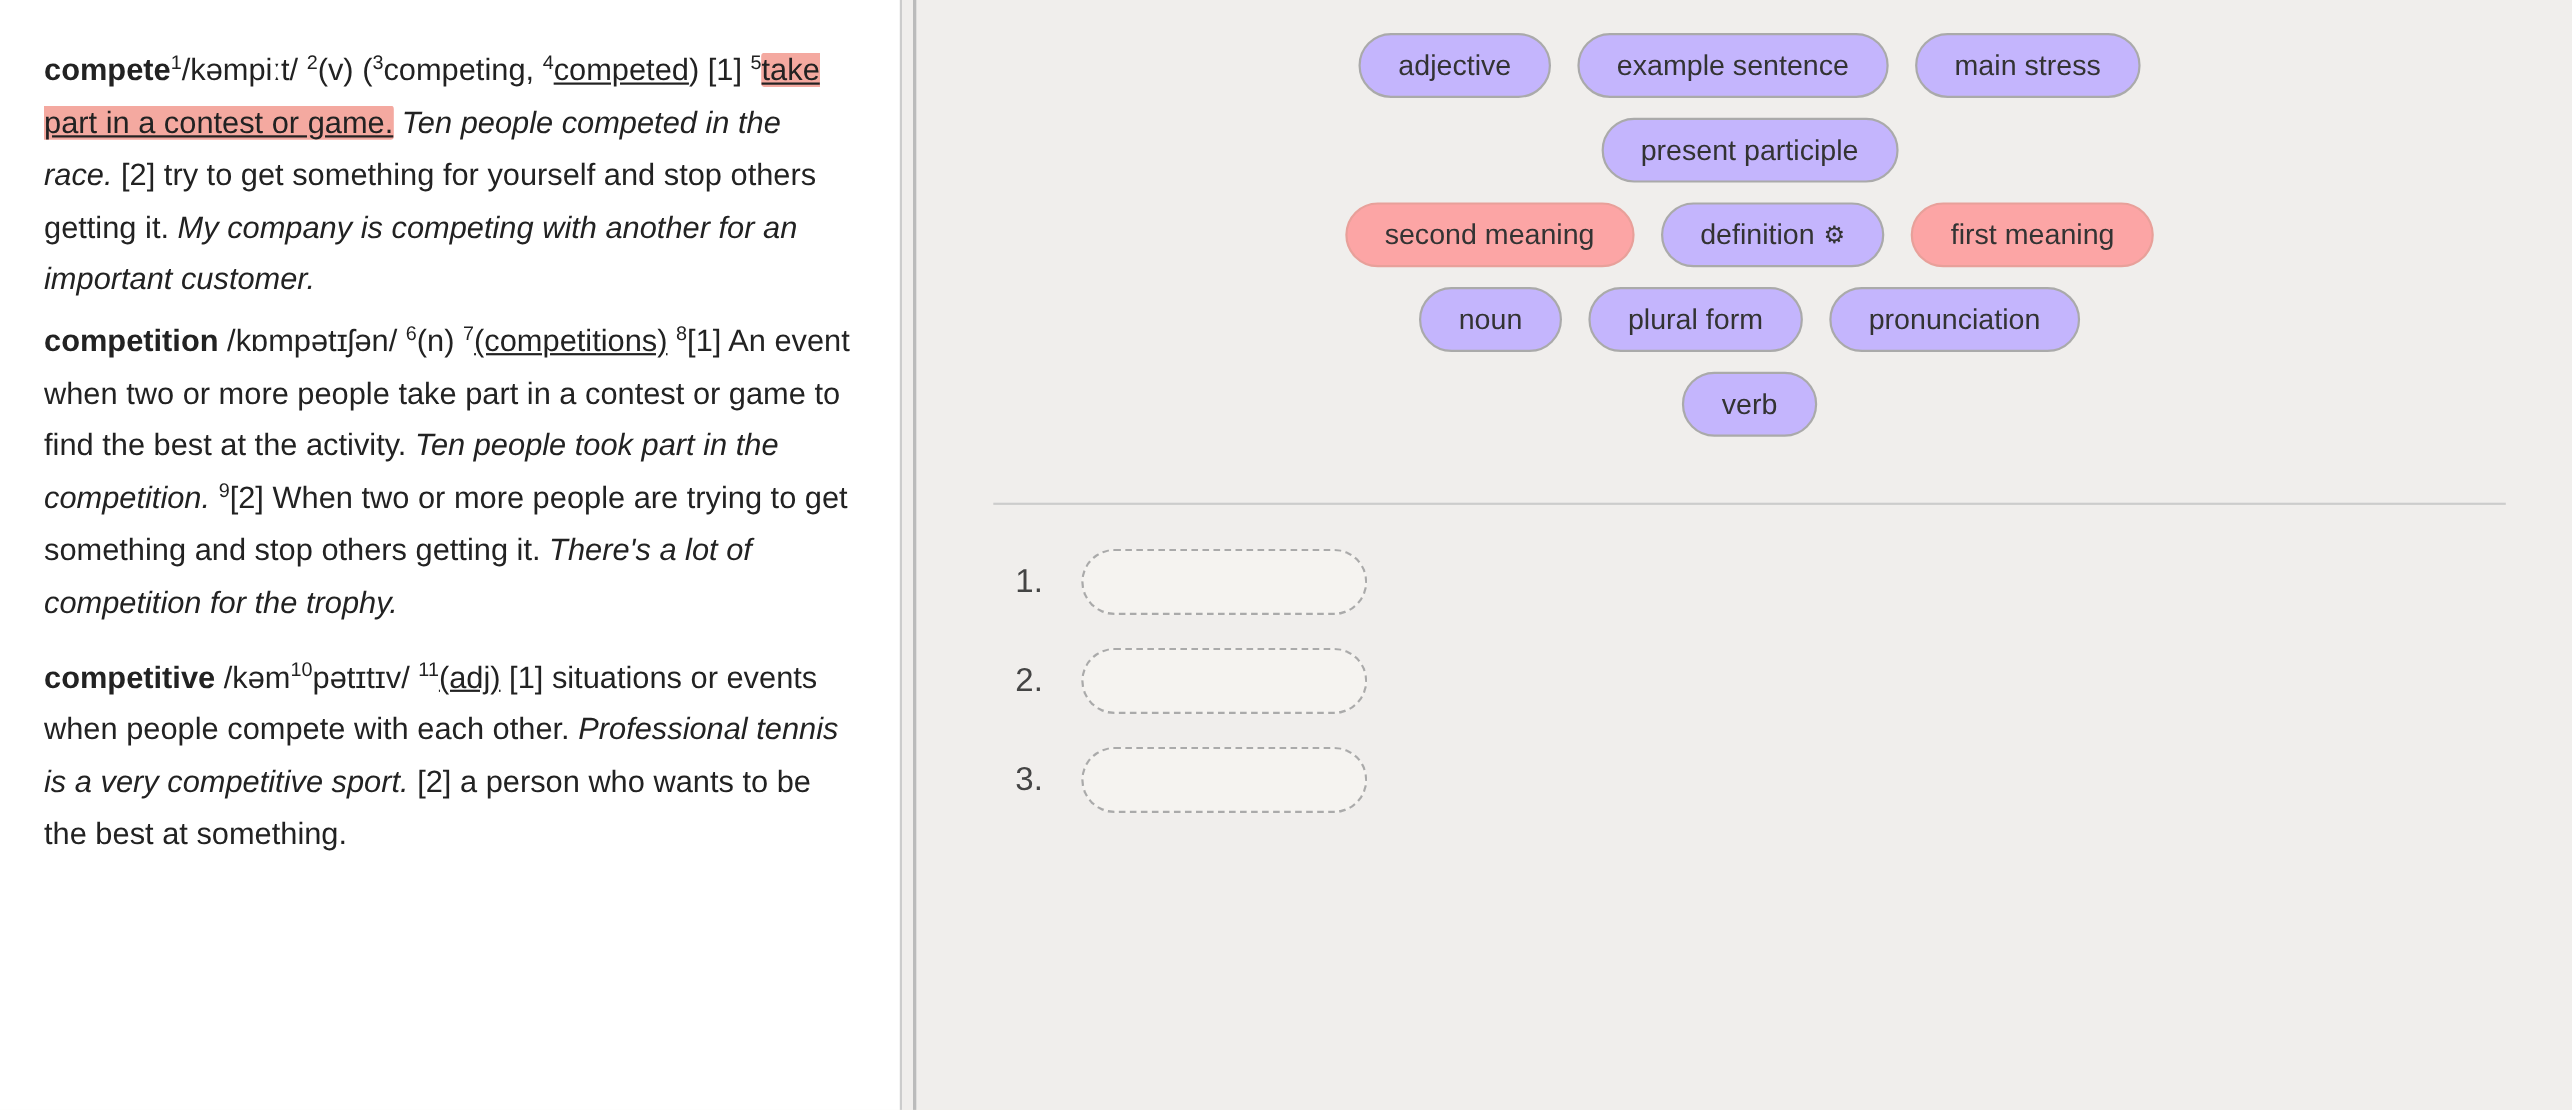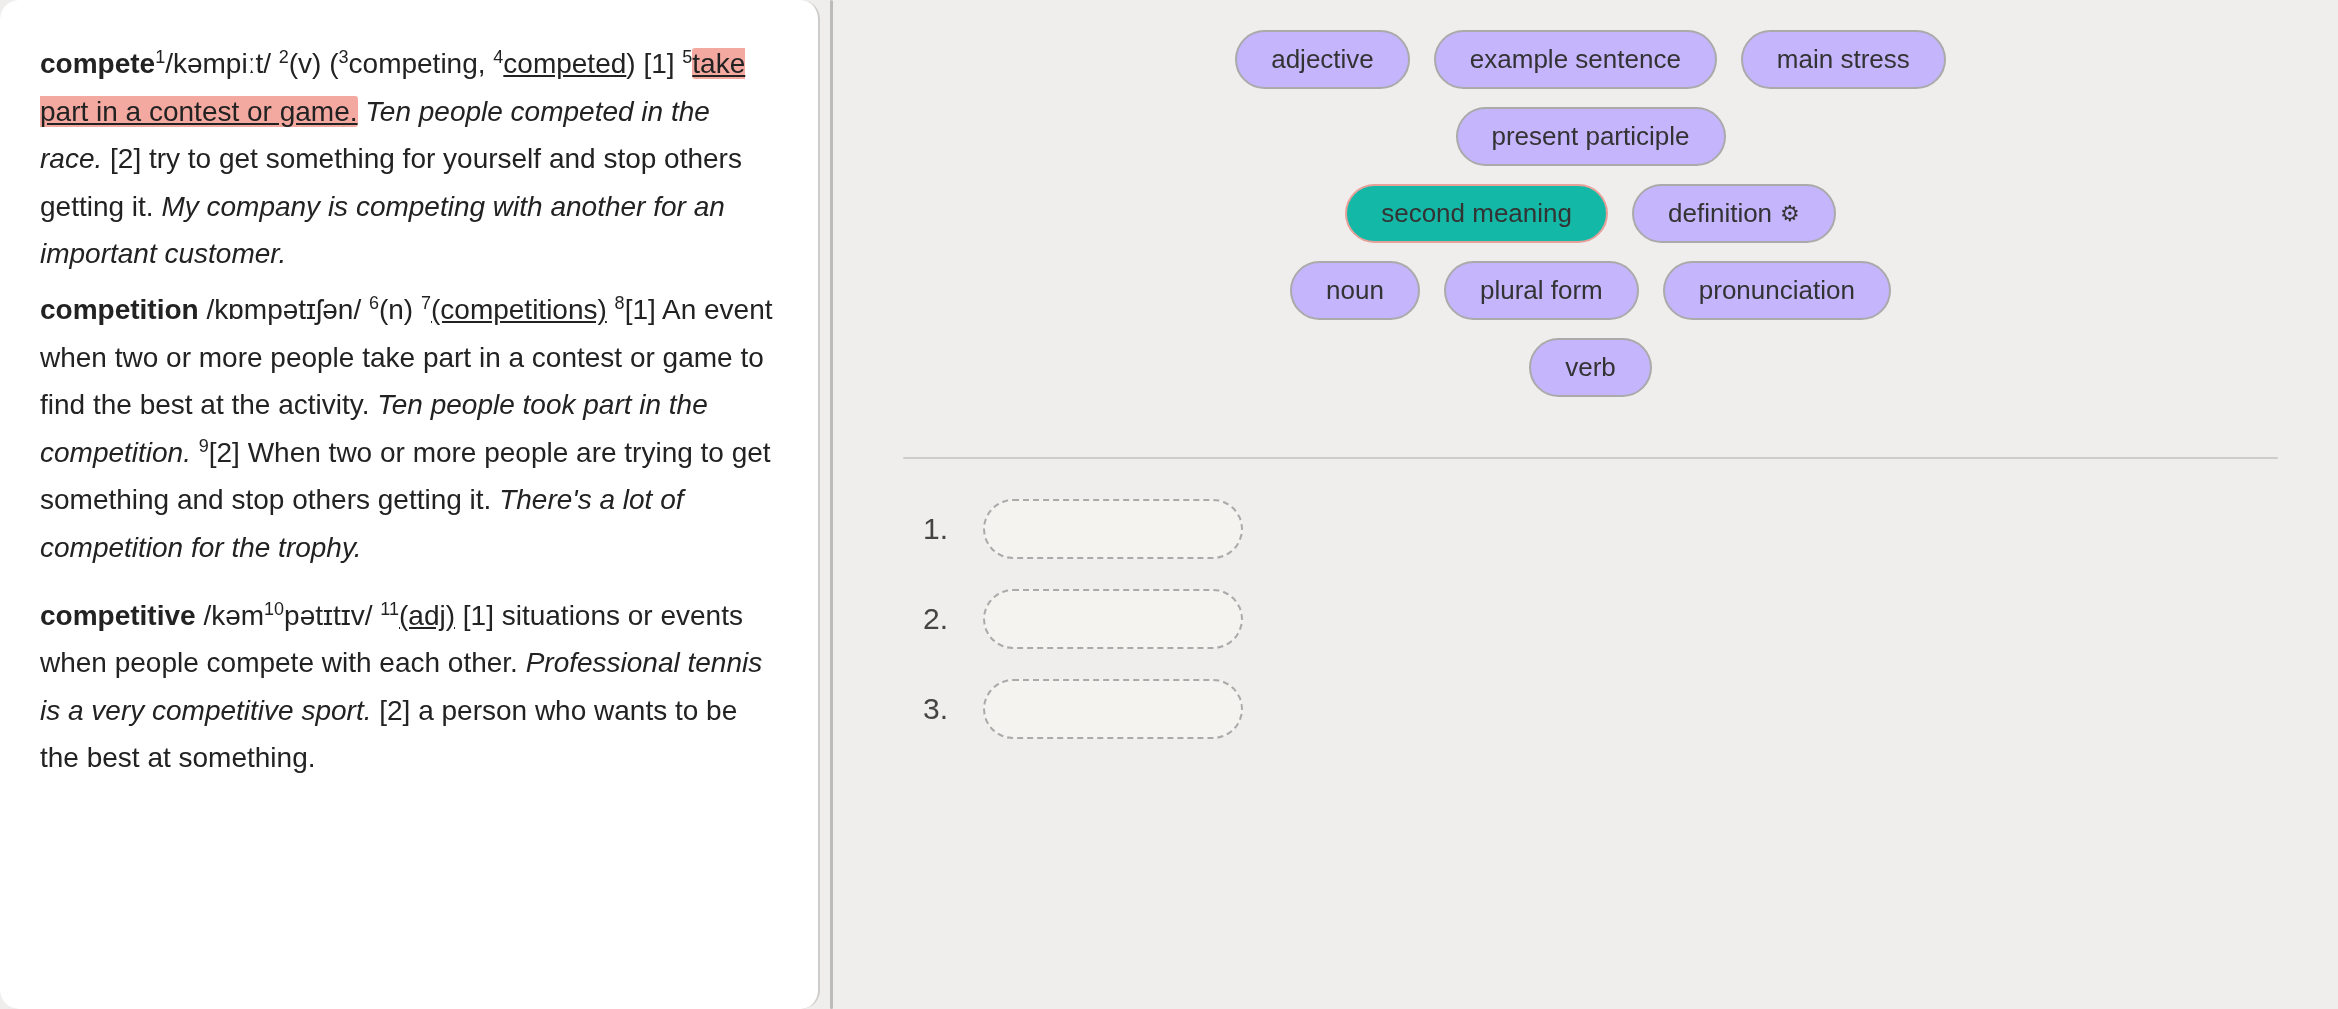--- a/index.html
+++ b/index.html
@@ -1,15 +1,15 @@
 <!DOCTYPE html>
 <html><head>
   <meta charset="utf-8">
   <style>
-    * { box-sizing: border-box; margin: 0; padding: 0; border-radius: 19px; }
+    * { box-sizing: border-box; margin: 0; padding: 0; }
     body {
       font-family: Arial, sans-serif;
       background: #f0eeec;
       display: flex;
       width: 2338px;
       min-height: 1009px;
     }
 
     
     .left-panel {
@@ -77,21 +77,21 @@
       border-radius: 50px;
       padding: 12px 34px;
       font-size: 26px;
       color: #333;
       background: #c4b5fd;
       white-space: nowrap;
       cursor: pointer;
     }
 
     .tag.highlighted {
-      background: #14b8a6;
+      background: #fca5a5;
       border-color: #e8a09a;
     }
 
     .tag.with-icon {
       display: flex;
       align-items: center;
       gap: 8px;
     }
 
     .gear-icon {
@@ -177,20 +177,21 @@
     <div class="tag-row">
       <div class="tag">present participle</div>
     </div>
 
     <div class="tag-row">
       <div class="tag highlighted">second meaning</div>
       <div class="tag with-icon">
         <span>definition</span>
         <span class="gear-icon">⚙</span>
       </div>
+      <div class="tag highlighted">first meaning</div>
     </div>
 
     <div class="tag-row">
       <div class="tag">noun</div>
       <div class="tag">plural form</div>
       <div class="tag">pronunciation</div>
     </div>
 
     <div class="tag-row">
       <div class="tag">verb</div>

